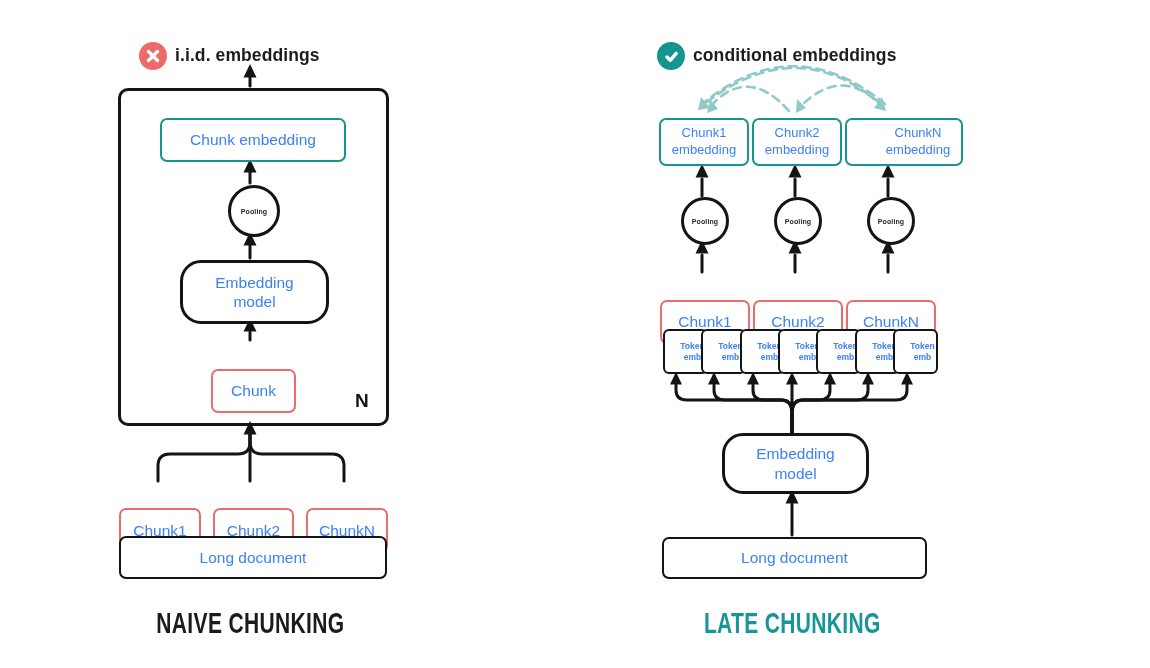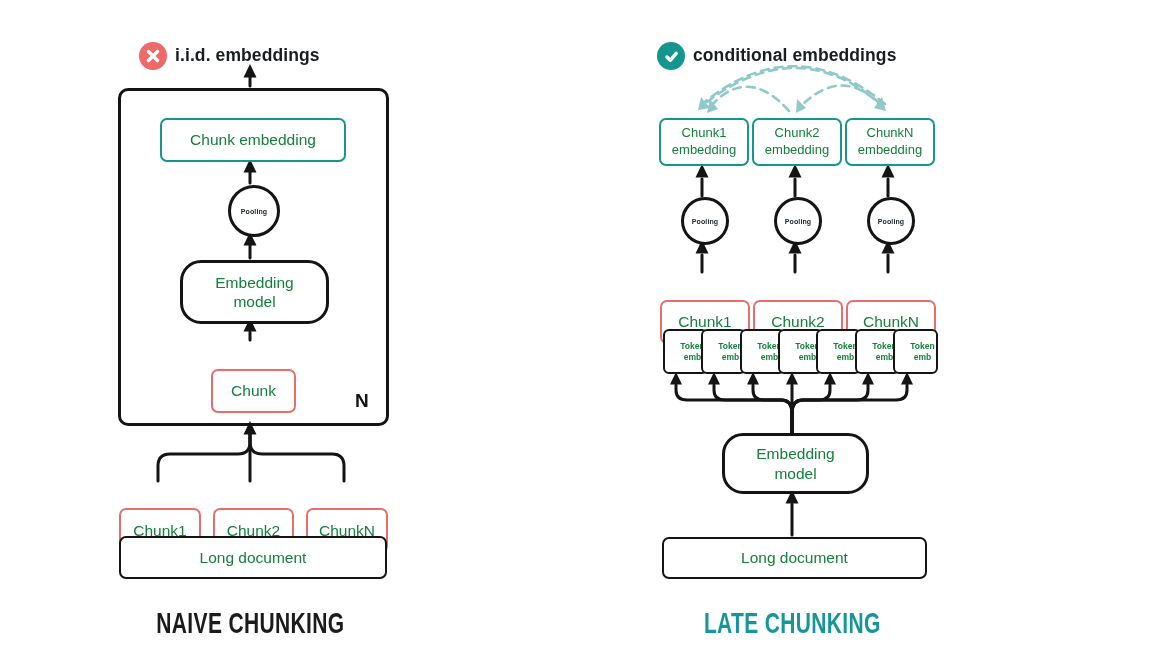--- a/index.html
+++ b/index.html
@@ -10,21 +10,21 @@
   .abs{position:absolute;}
   svg.connectors{position:absolute;left:0;top:0;z-index:2;}
   .outerbox{
     position:absolute;left:118px;top:88px;width:265px;height:332px;
     border:3px solid #141414;border-radius:10px;background:#ffffff;z-index:1;
   }
   .box{
     position:absolute;z-index:3;background:#ffffff;
     border:2.5px solid #141414;border-radius:7px;
     display:flex;align-items:center;justify-content:center;text-align:center;
-    font-size:15.5px;font-weight:500;line-height:1.25;color:#15803d;
+    font-size:15.5px;font-weight:500;line-height:1.25;color:#3b82f6;
   }
   .box.teal{border-color:#14968e;}
   .box.salmon{border-color:#ea6d6d;margin-top:27px;}
   .box.thick{border-width:3px;border-radius:21px;}
   .pool{
     position:absolute;z-index:3;background:#ffffff;border:3px solid #141414;border-radius:50%;
     display:flex;align-items:center;justify-content:center;
     font-size:7px;font-weight:700;color:#212a30;letter-spacing:0.1px;
   }
   .title{
@@ -176,21 +176,21 @@
     </svg>
   </div>
   <div class="title" style="left:693px;top:45px;">conditional embeddings</div>
 
   <div class="box teal smalltext" style="left:659px;top:118px;width:86px;height:44px;">
     <span>Chunk1 embedding</span>
   </div>
   <div class="box teal smalltext" style="left:752px;top:118px;width:86px;height:44px;">
     <span>Chunk2 embedding</span>
   </div>
-  <div class="box teal smalltext" style="left:845px;top:118px;width:86px;height:44px;">
+  <div class="box teal smalltext" style="left:845px;top:118px;width:86px;height:44px;padding-left:28px;">
     <span>ChunkN embedding</span>
   </div>
 
   <div class="pool" style="left:681px;top:197px;width:42px;height:42px;">
     <span>Pooling</span>
   </div>
   <div class="pool" style="left:774px;top:197px;width:42px;height:42px;">
     <span>Pooling</span>
   </div>
   <div class="pool" style="left:867px;top:197px;width:42px;height:42px;">

